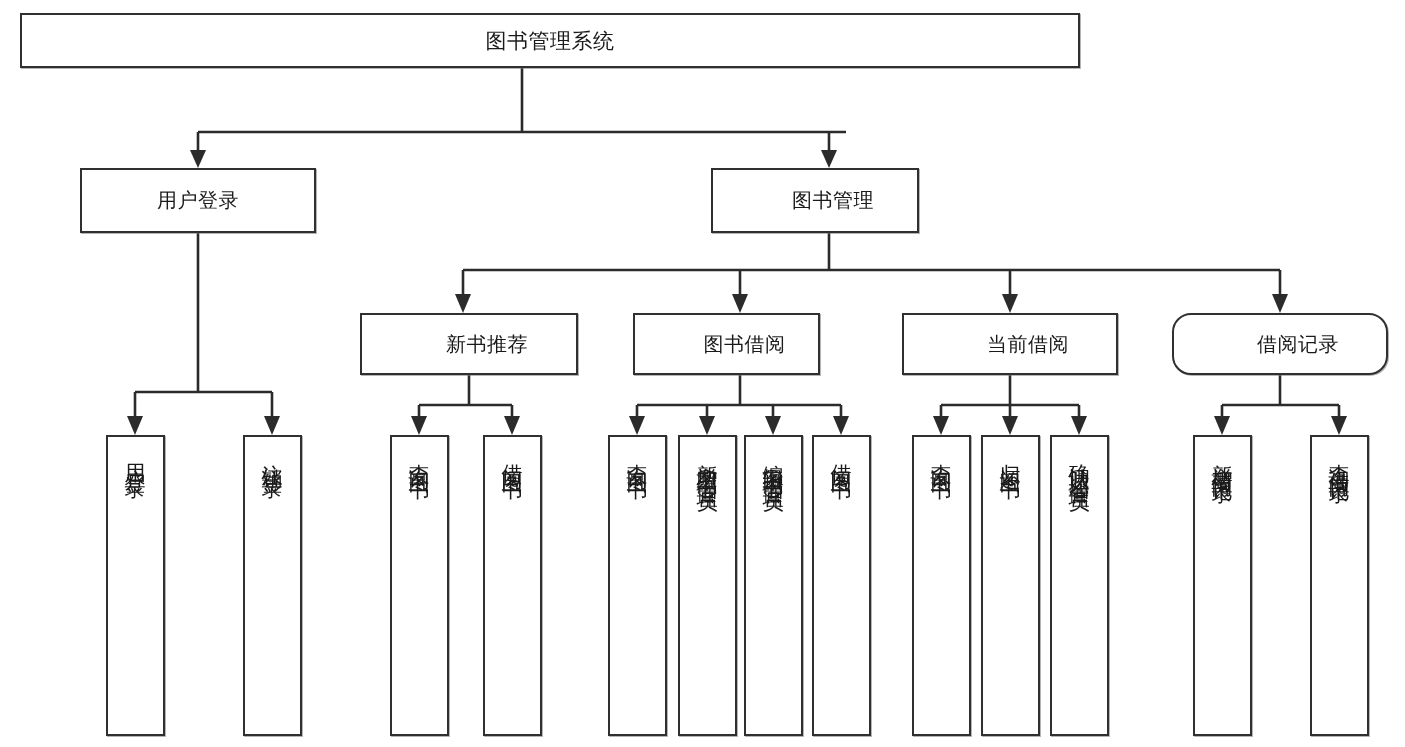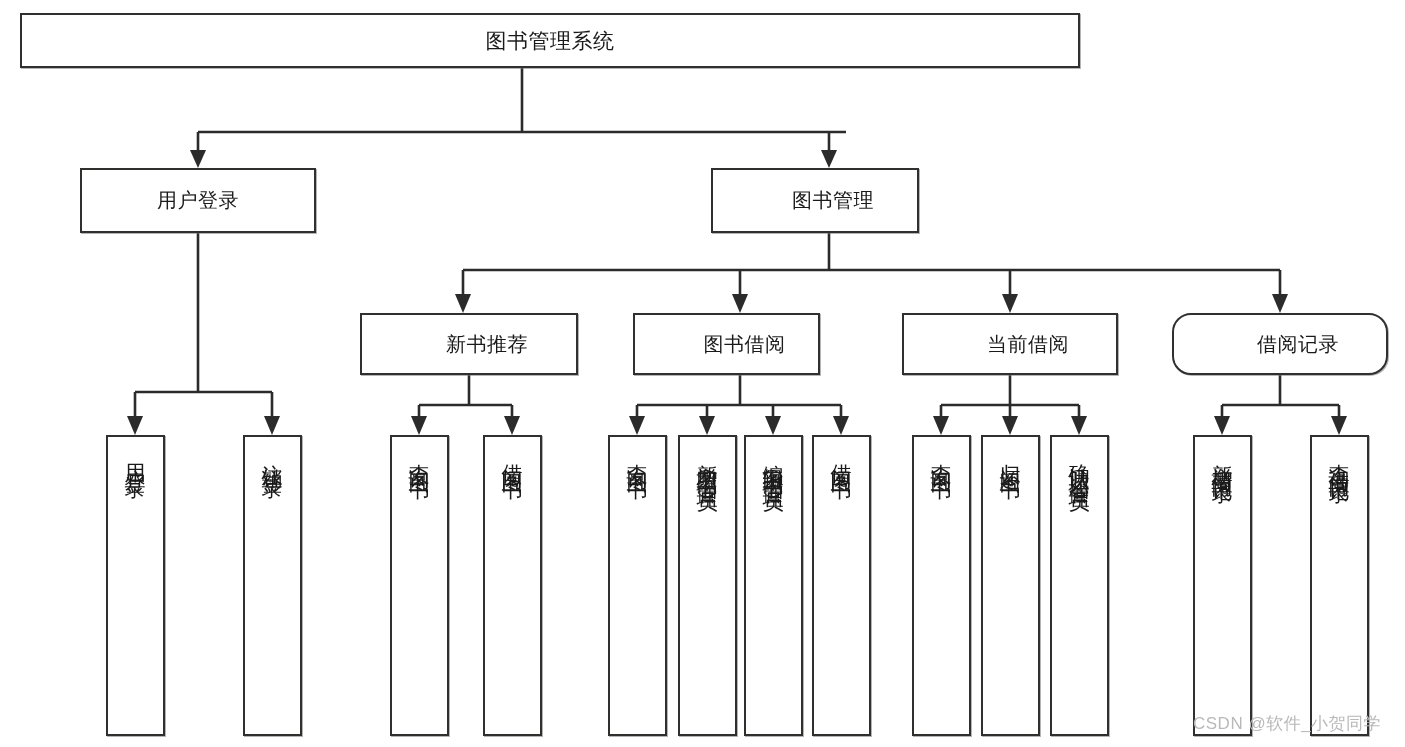--- a/index.html
+++ b/index.html
@@ -227,15 +227,14 @@
     <span class="node-label">确认归还（管理员）</span>
   </div>
 
   <div class="node leaf tall" style="left:1193px;">
     <span class="node-label">新增借阅记录</span>
   </div>
   <div class="node leaf tall" style="left:1310px;">
     <span class="node-label">查询借阅记录</span>
   </div>
 
-  <div class="watermark">CSDN @软件_小贺同学</div>
 
 </div>
 
 </body></html>

